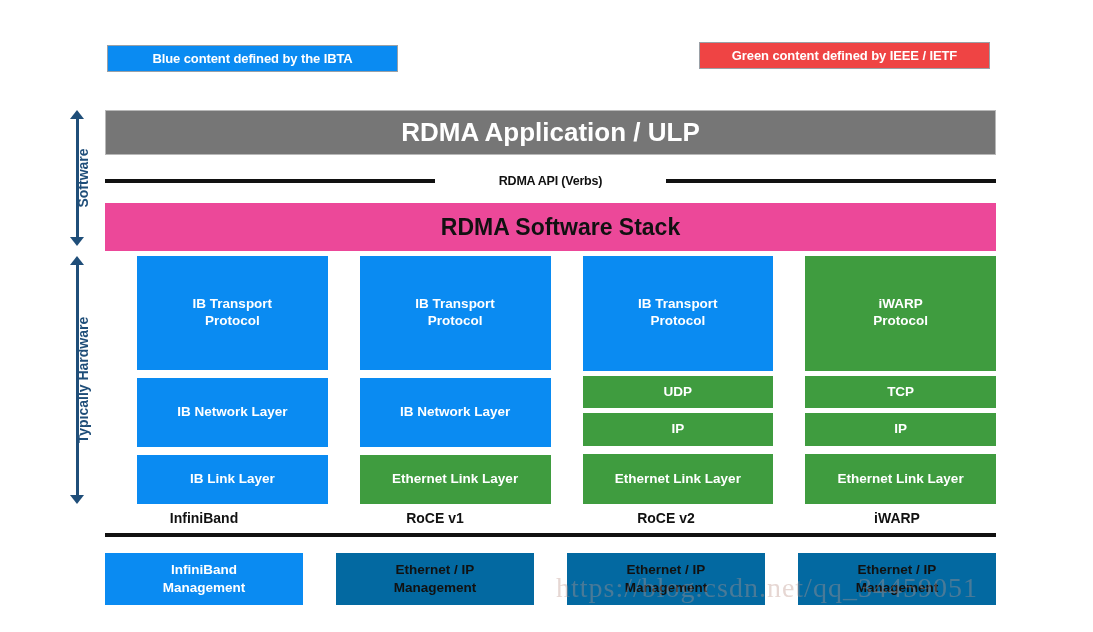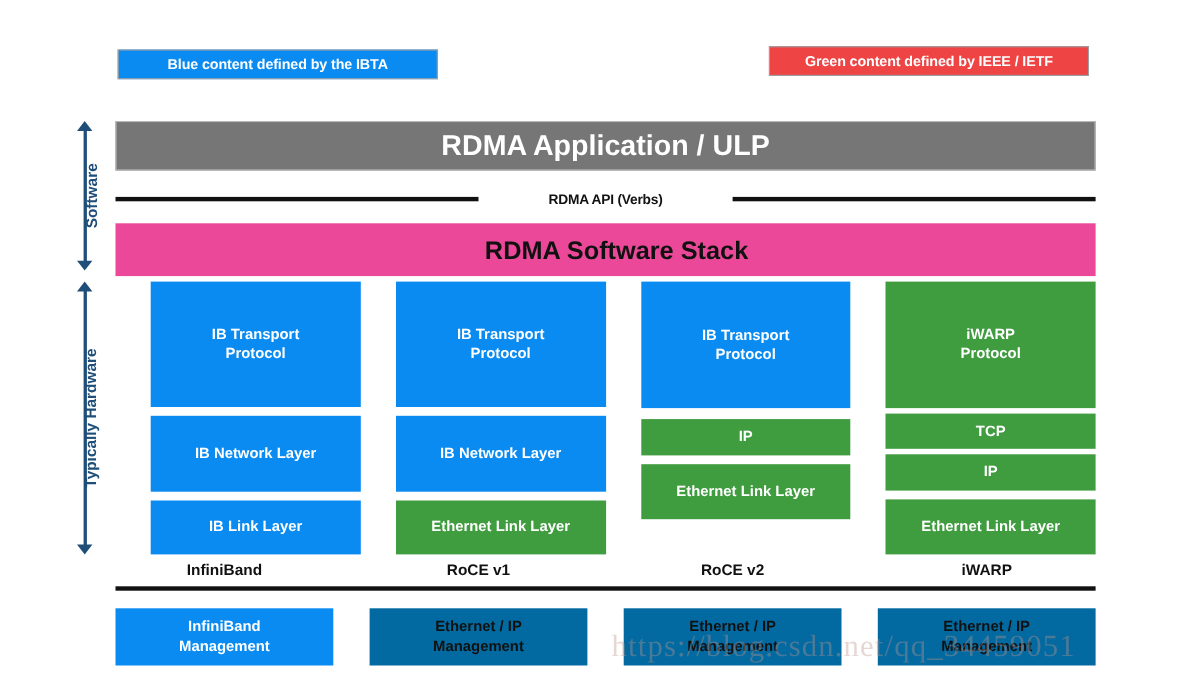--- a/index.html
+++ b/index.html
@@ -307,20 +307,21 @@
         <div class="column">
           <div class="cell transport blue">IB Transport<br>Protocol</div>
           <div class="spacer-8"></div>
           <div class="cell mid blue">IB Network Layer</div>
           <div class="spacer-8"></div>
           <div class="cell link green">Ethernet Link Layer</div>
         </div>
         <div class="column">
           <div class="cell transport blue">IB Transport<br>Protocol</div>
           <div class="spacer-5"></div>
+          <div class="cell thin green">UDP</div>
           <div class="spacer-5"></div>
           <div class="cell thin green">IP</div>
           <div class="spacer-8"></div>
           <div class="cell link green">Ethernet Link Layer</div>
         </div>
         <div class="column">
           <div class="cell transport green">iWARP<br>Protocol</div>
           <div class="spacer-5"></div>
           <div class="cell thin green">TCP</div>
           <div class="spacer-5"></div>

